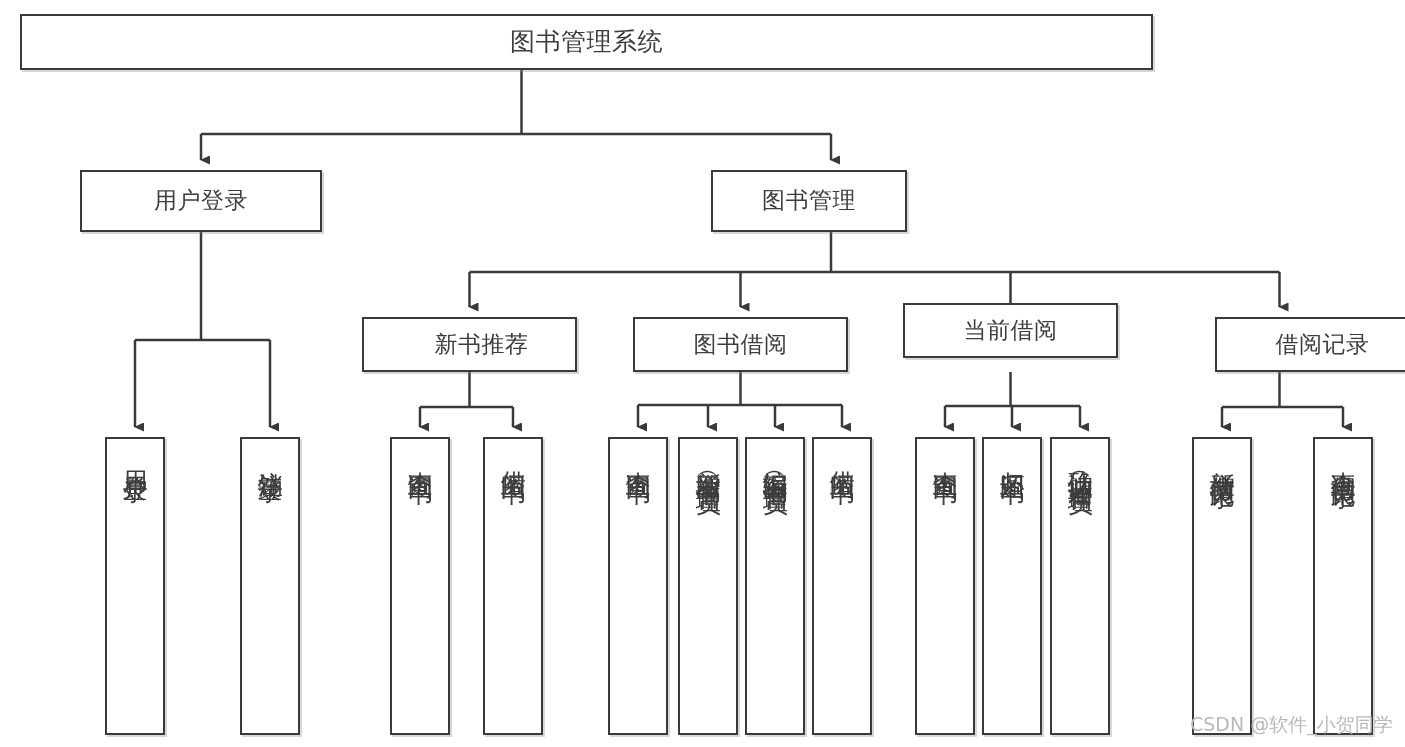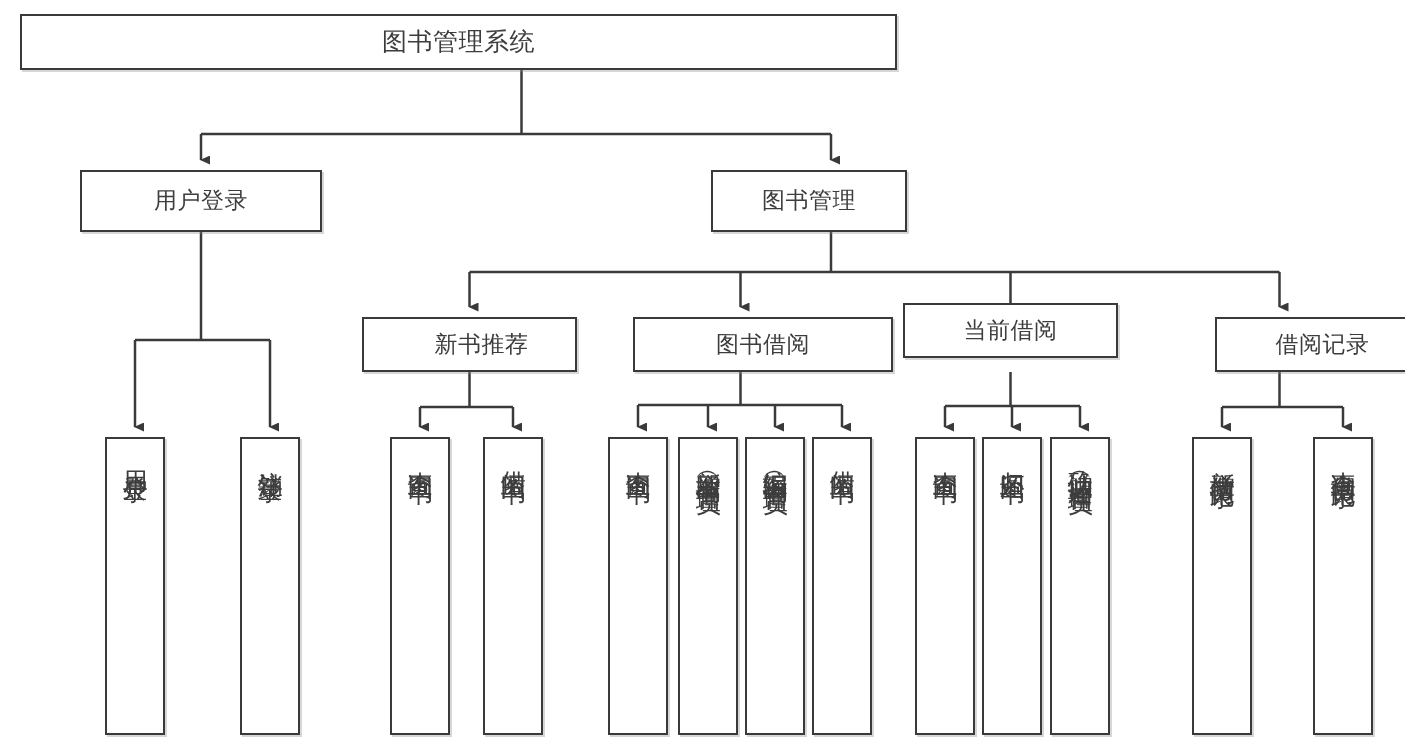--- a/index.html
+++ b/index.html
@@ -110,33 +110,33 @@
         <line x1="1012" y1="406" x2="1012" y2="427" stroke="#3a3a3a" stroke-width="2.5" marker-end="url(#arrowhead)"></line>
         <line x1="1080" y1="406" x2="1080" y2="427" stroke="#3a3a3a" stroke-width="2.5" marker-end="url(#arrowhead)"></line>
         <line x1="1279.5" y1="372" x2="1279.5" y2="407" stroke="#3a3a3a" stroke-width="2.5"></line>
         <line x1="1222" y1="407" x2="1343" y2="407" stroke="#3a3a3a" stroke-width="2.5"></line>
         <line x1="1222" y1="407" x2="1222" y2="427" stroke="#3a3a3a" stroke-width="2.5" marker-end="url(#arrowhead)"></line>
         <line x1="1343" y1="407" x2="1343" y2="427" stroke="#3a3a3a" stroke-width="2.5" marker-end="url(#arrowhead)"></line>
       </g>
   </svg>
 
   <div id="nodes-layer">
-      <div class="node horizontal root" style="left: 20px; top: 14px; width: 877px; height: 56px;">
+      <div class="node horizontal root" style="left: 20px; top: 14px; width: 1133px; height: 56px;">
         <span class="label">图书管理系统</span>
       </div>
       <div class="node horizontal" style="left: 80px; top: 170px; width: 242px; height: 62px;">
         <span class="label">用户登录</span>
       </div>
       <div class="node horizontal" style="left: 711px; top: 170px; width: 196px; height: 62px;">
         <span class="label">图书管理</span>
       </div>
       <div class="node horizontal" style="left: 362px; top: 317px; width: 215px; height: 55px; padding-left: 24px;">
         <span class="label">新书推荐</span>
       </div>
-      <div class="node horizontal" style="left: 633px; top: 317px; width: 260px; height: 55px;">
+      <div class="node horizontal" style="left: 633px; top: 317px; width: 215px; height: 55px;">
         <span class="label">图书借阅</span>
       </div>
       <div class="node horizontal" style="left: 903px; top: 303px; width: 215px; height: 55px;">
         <span class="label">当前借阅</span>
       </div>
       <div class="node horizontal" style="left: 1172px; top: 317px; width: 215px; height: 55px; margin-left: 43px;">
         <span class="label">借阅记录</span>
       </div>
       <div class="node vertical" style="left: 105px; top: 437px; width: 60px; height: 298px;">
         <span class="label">用户登录</span>
@@ -172,13 +172,14 @@
         <span class="label">确认归还（管理员）</span>
       </div>
       <div class="node vertical" style="left: 1192px; top: 437px; width: 60px; height: 298px;">
         <span class="label">新增借阅记录</span>
       </div>
       <div class="node vertical" style="left: 1313px; top: 437px; width: 60px; height: 298px;">
         <span class="label">查询借阅记录</span>
       </div>
     </div>
 
+  <div class="watermark" style="left:1190px; top:712px;">CSDN @软件_小贺同学</div>
 </div>
 
 </body></html>

